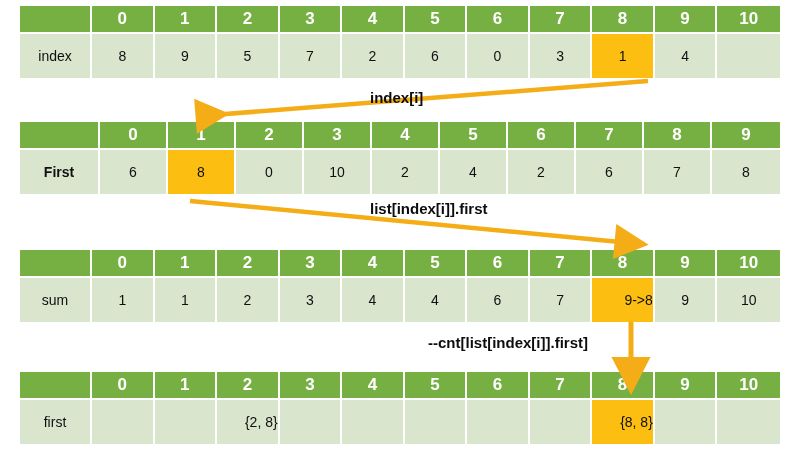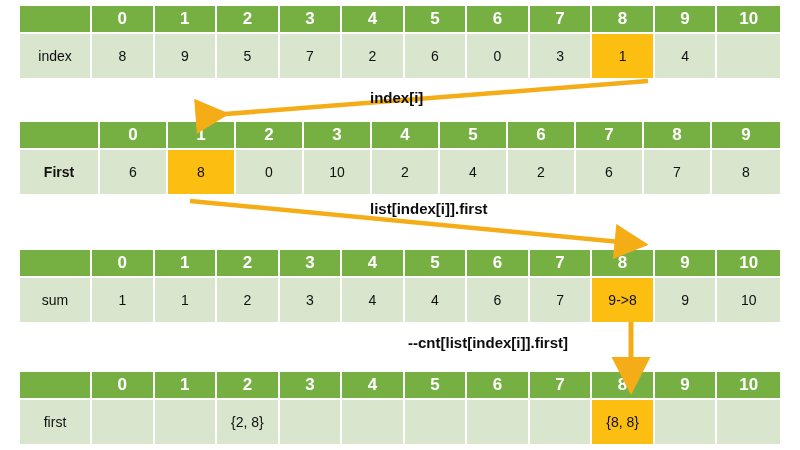--- a/index.html
+++ b/index.html
@@ -64,20 +64,21 @@
     margin-top: 16px;
   }
   .arr-table td.hl {
     background: #fdbe12 !important;
   }
   .arr-table td.last {
     border-right: none;
   }
   .arr-table td.small {
     font-size: 14px;
+    text-align: right;
   }
 
   .ann {
     position: absolute;
     font-size: 15px;
     color: #0d0d0d;
     white-space: nowrap;
     font-family: "Liberation Sans", sans-serif;
     font-weight: bold;
   }
@@ -258,15 +259,15 @@
 
     <line x1="190" y1="201" x2="620" y2="242" stroke="#f5ad17" stroke-width="4.5" marker-end="url(#ah-right)"></line>
 
     <line x1="631" y1="322" x2="631" y2="363" stroke="#f5ad17" stroke-width="5" marker-end="url(#ah-down)"></line>
   </svg>
 
   <div class="ann" style="left:370px; top:89px;">index[i]</div>
 
   <div class="ann" style="left:327px; top:200px;margin-left:43px;">list[index[i]].first</div>
 
-  <div class="ann" style="left:408px; top:334px;">--cnt[list[index[i]].first]</div>
+  <div class="ann" style="left:428px; top:334px;">--cnt[list[index[i]].first]</div>
 
 </div>
 
 </body></html>

